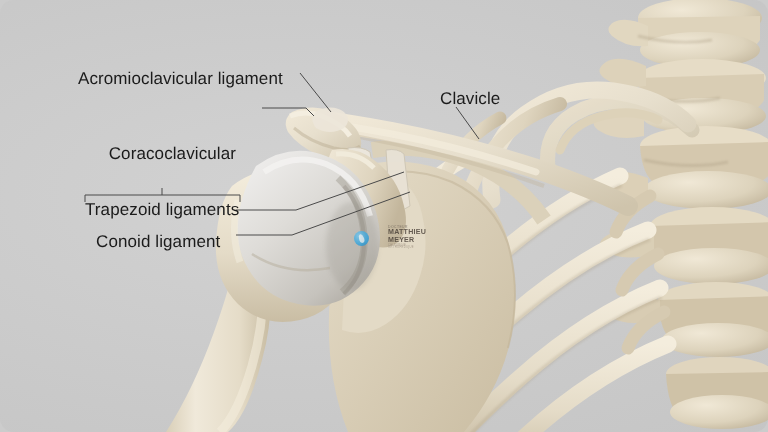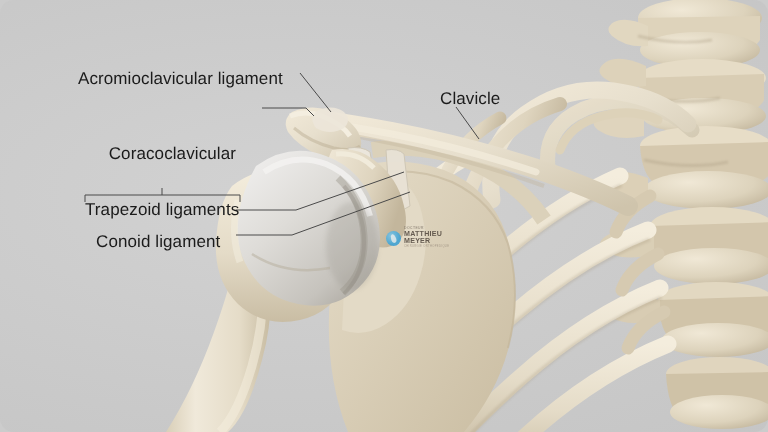--- a/index.html
+++ b/index.html
@@ -34,23 +34,23 @@
 
   #lbl-ac{left:78px;top:68px;}
   #lbl-acromion{left:172px;top:96px;}
   #lbl-clavicle{left:432px;top:88px;margin-left:8px;}
   #lbl-cc{left:88px;top:143px;width:148px;}
   #lbl-trap{left:85px;top:199px;}
   #lbl-conoid{left:96px;top:223px;margin-top:8px;}
 
   
   #watermark{
-    position:absolute;left:386px;top:227px;
+    position:absolute;left:354px;top:227px;
     width:74px;height:22px;
-    display:flex;align-items:center;gap:3px;
+    display:flex;align-items:center;gap:19px;
     opacity:.82;
   }
   #wm-logo{width:15px;height:15px;border-radius:50%;
     background:radial-gradient(circle at 35% 32%, #7cc8ee 0%, #39a6dd 55%, #1b86c4 100%);
     position:relative;flex:0 0 auto;}
   #wm-logo:after{content:"";position:absolute;left:5px;top:3px;width:5px;height:9px;
     border-radius:50% 50% 50% 50%/60% 60% 40% 40%;
     background:rgba(255,255,255,.75);transform:rotate(-18deg);}
   #wm-text{display:flex;flex-direction:column;justify-content:center;line-height:1;}
   #wm-doc{font-size:3.4px;letter-spacing:.45px;color:#6d6257;text-transform:uppercase;}

